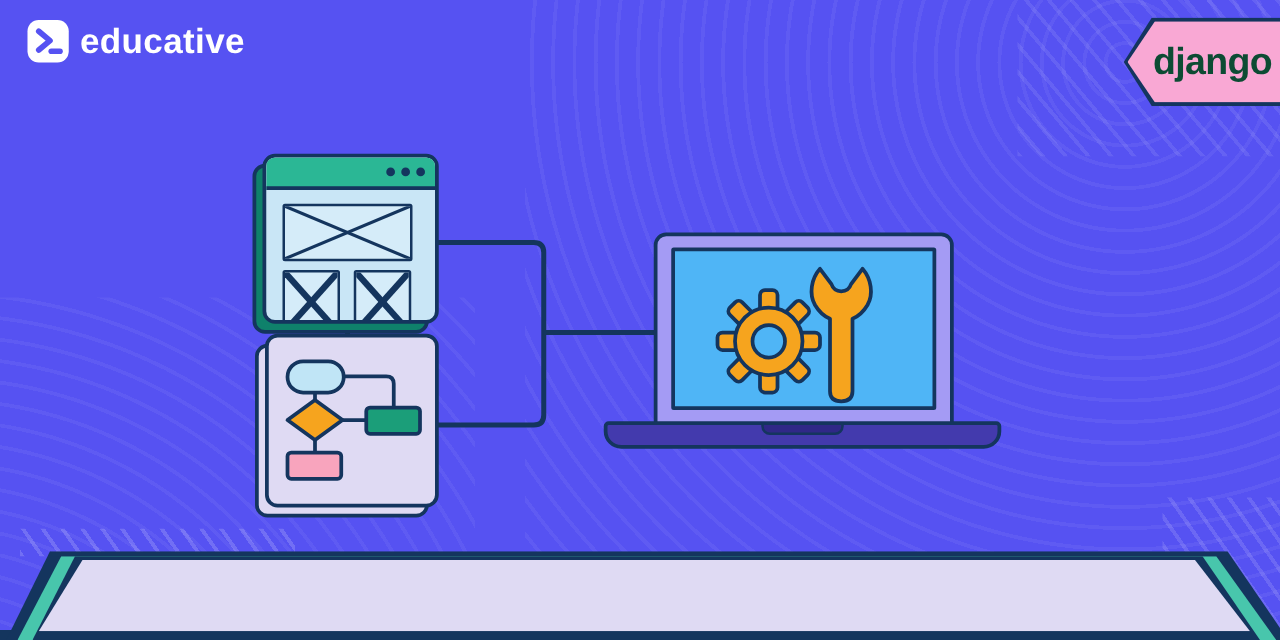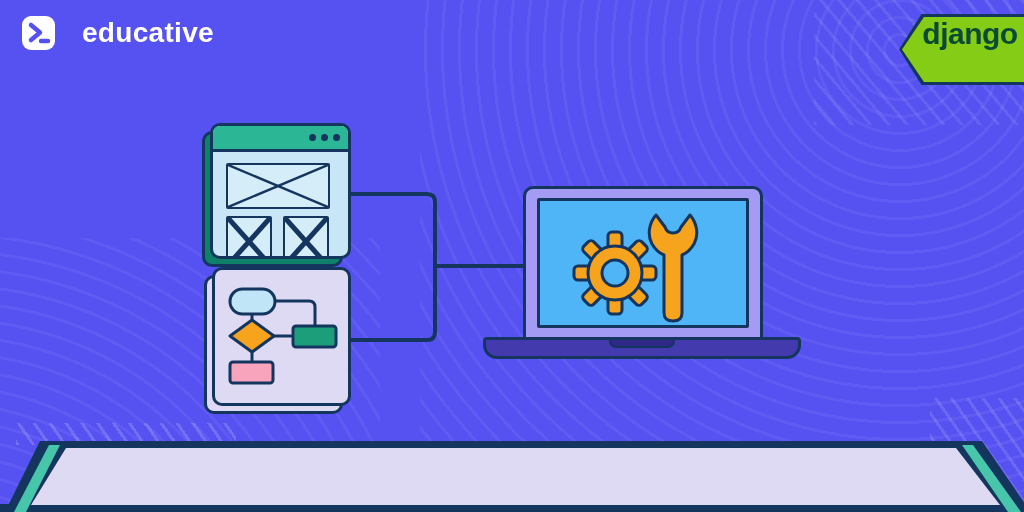--- a/index.html
+++ b/index.html
@@ -100,40 +100,40 @@
   .banner-navy-inner{background:#14355e;
     clip-path:polygon(60px 445px,962px 445px,1008px 512px,26px 512px);}
   .banner-fill{background:#dfdaf3;
     clip-path:polygon(66px 448px,956px 448px,1000px 505px,31px 505px);}
   .banner-title{
     left:0;top:458px;width:1024px;text-align:center;
     font-size:30px;font-weight:bold;letter-spacing:0.5px;
     color:#5a51e9;text-shadow:-2px 2px 0 #2b3376;
   }
   
-  .logo{left:22px;top:16px;display:flex;gap:27px;}
+  .logo{left:22px;top:16px;display:flex;gap:9px;}
   .logo-icon{
     width:33px;height:34px;background:#ffffff;border-radius:9px;
     position:relative;flex:0 0 auto;
   }
   .logo-icon svg{position:absolute;left:0;top:0;width:100%;height:100%;}
   .logo-text{
     color:#ffffff;font-size:28px;font-weight:bold;letter-spacing:0.3px;
     line-height:34px;
   }
   
   .badge{left:899px;top:14px;width:125px;height:71px;}
   .badge-border{
     position:absolute;left:0;top:0;width:100%;height:100%;background:#14355e;
     clip-path:polygon(0 50%,18% 0,100% 0,100% 100%,18% 100%);
   }
   .badge-fill{
-    position:absolute;left:3px;top:3px;right:0;bottom:3px;background:#84cc16;
+    position:absolute;left:3px;top:3px;right:0;bottom:3px;background:#f9a8d4;
     clip-path:polygon(0 50%,18% 0,100% 0,100% 100%,18% 100%);
-    display:flex;justify-content:center;
+    display:flex;align-items:center;justify-content:center;
   }
   .badge-label{
     color:#0c4b33;font-size:30px;font-weight:bold;letter-spacing:-0.5px;
     padding-left:14px;
   }
 </style>
 </head>
 <body>
 
 <div class="stage">

